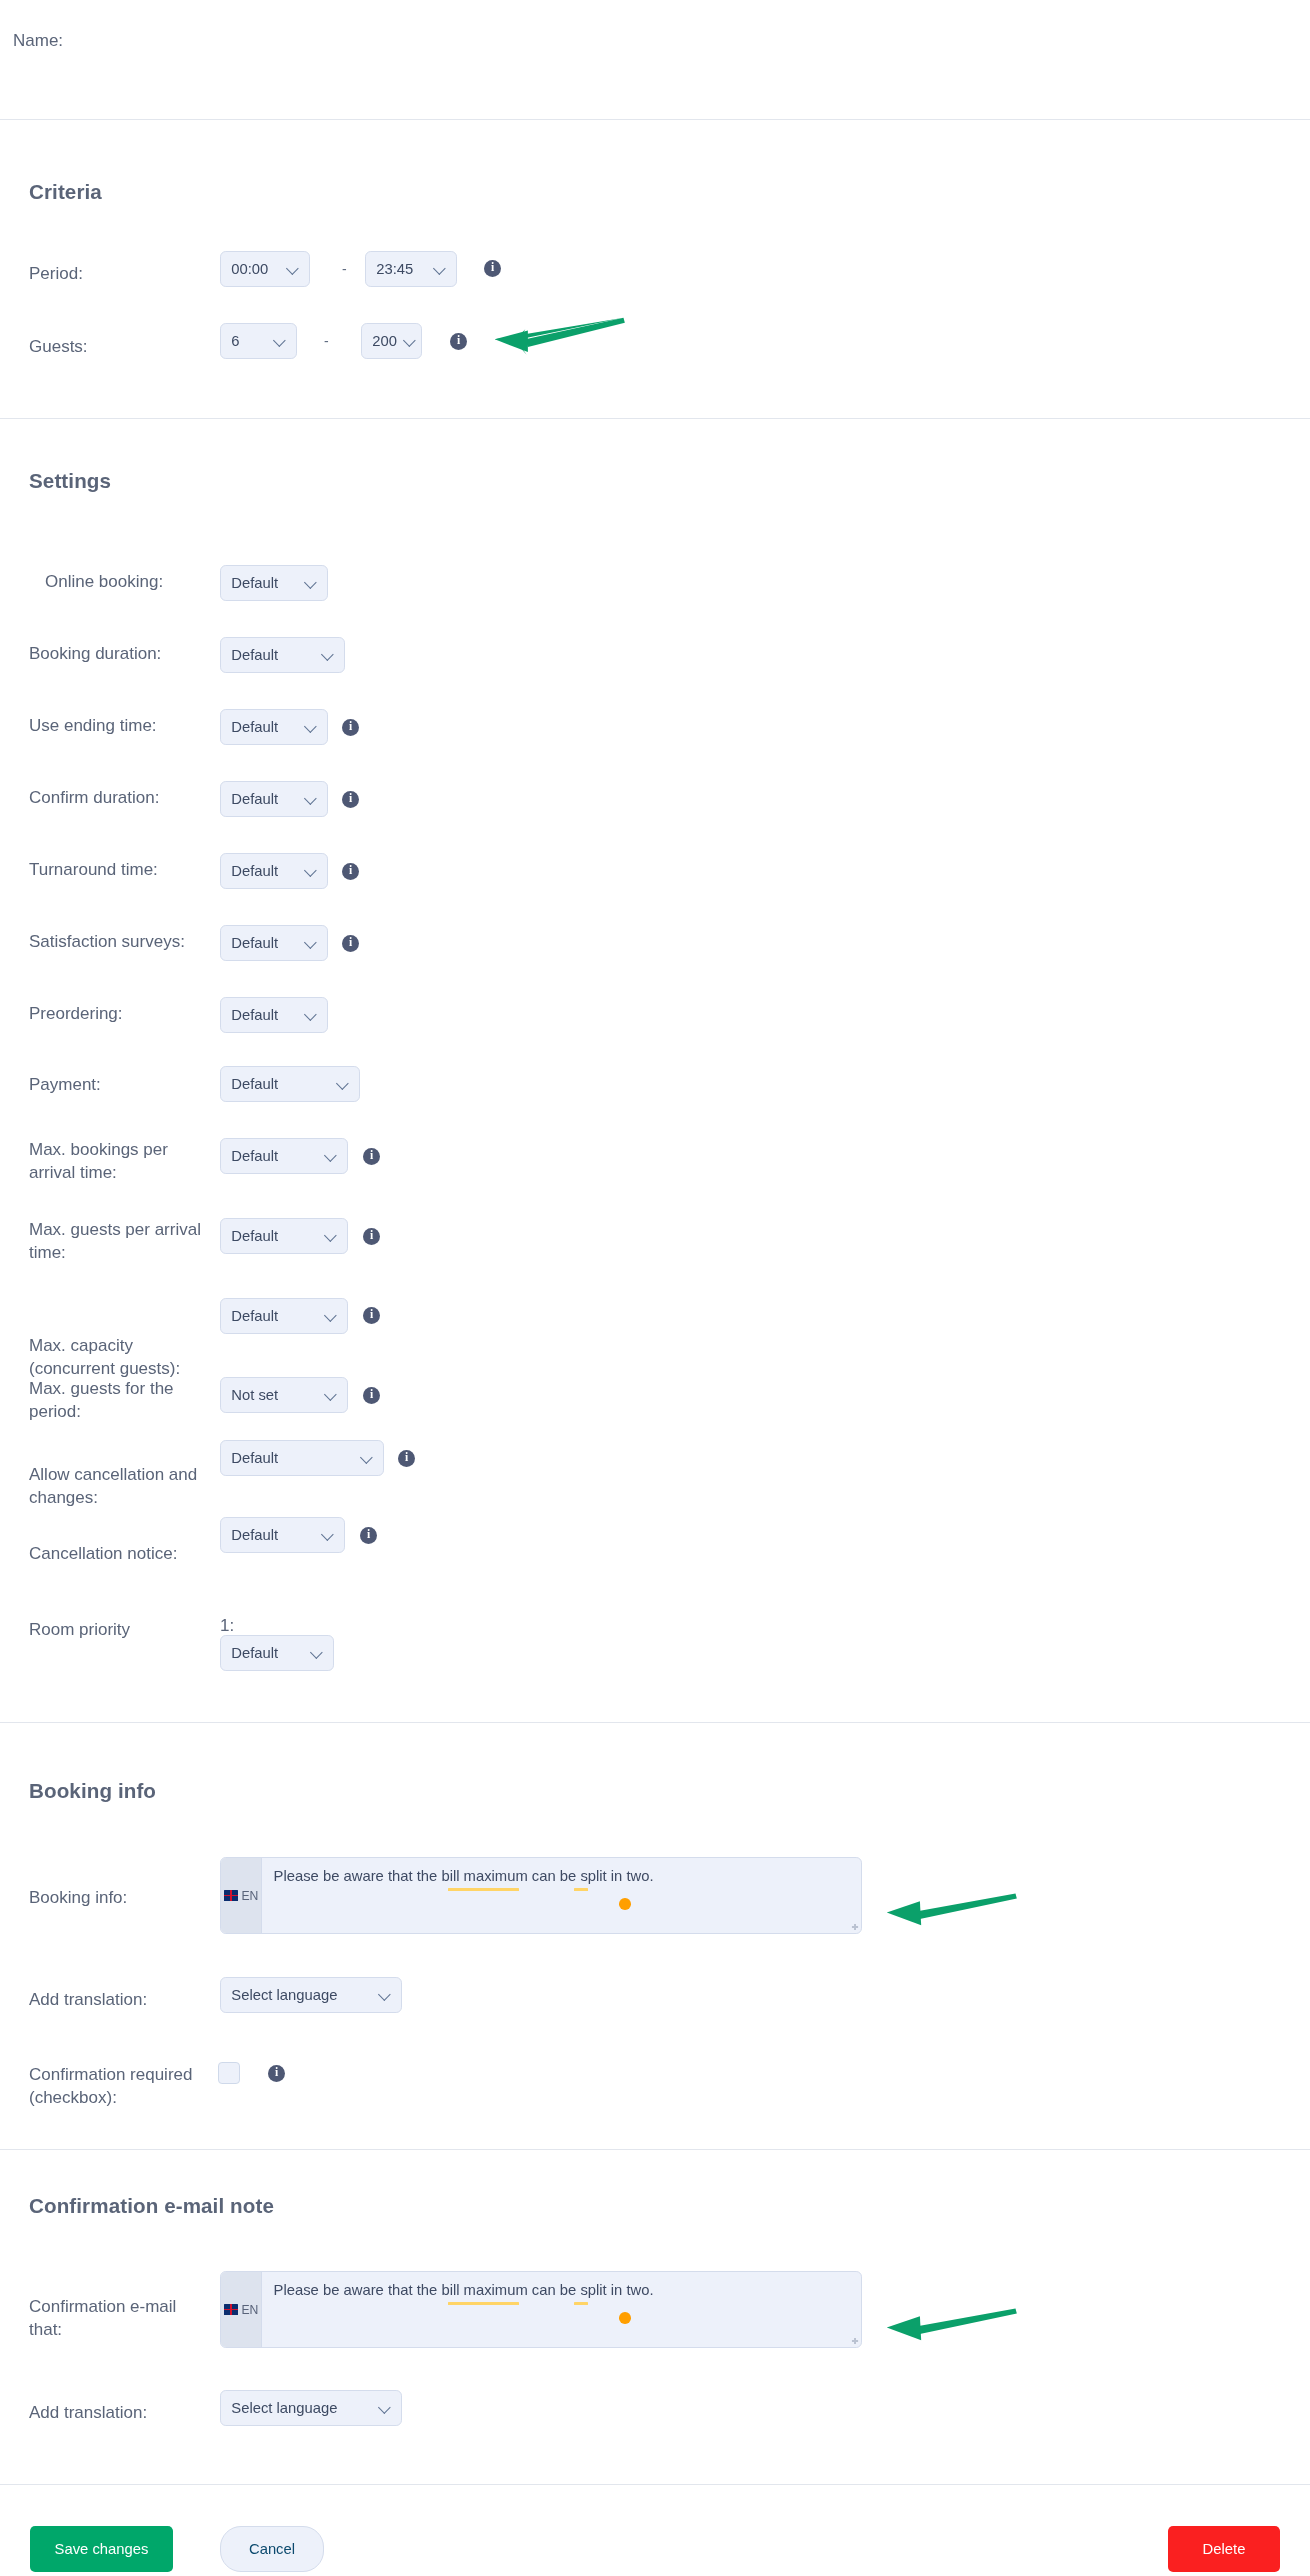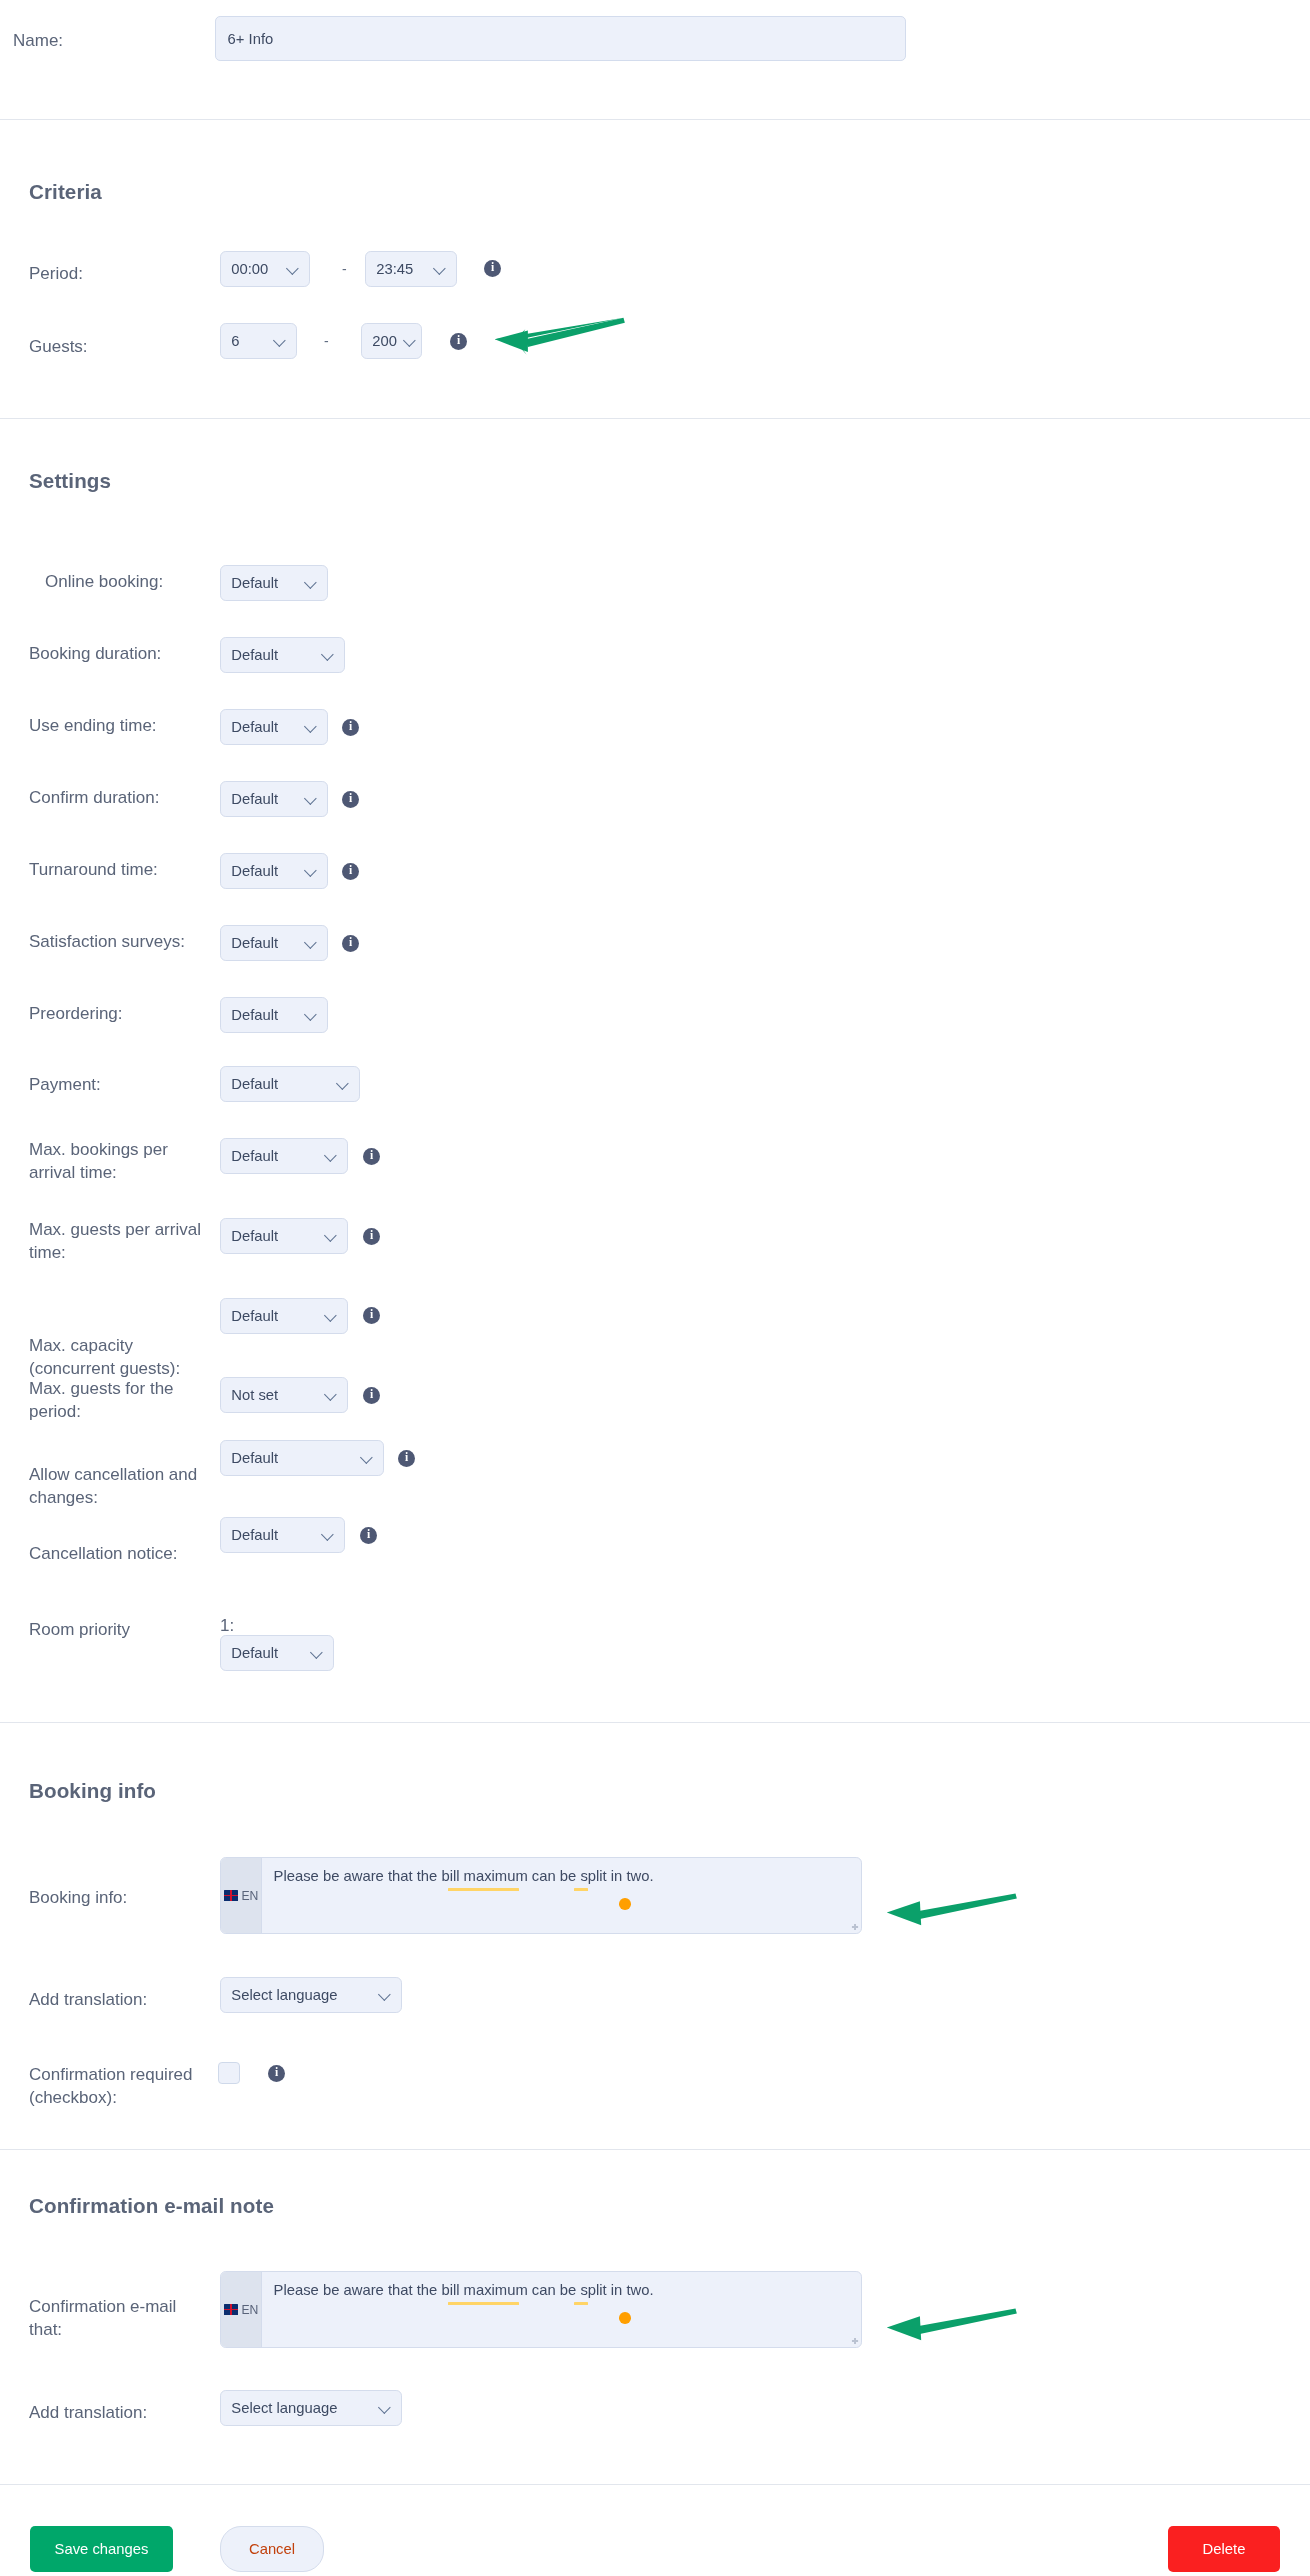--- a/index.html
+++ b/index.html
@@ -199,33 +199,32 @@
     border-radius: 5.1px;
     font-size: 14.8px;
     display: flex;
     align-items: center;
     justify-content: center;
     cursor: pointer;
     user-select: none;
     border: 0.6px solid transparent;
   }
   .btn-save { background: #00a76a; color: #fff; }
-  .btn-cancel { background: #edf1fa; color: #c2410c; border-color: #d4dcec; border-radius: 21px; }
+  .btn-cancel { background: #edf1fa; color: #0c4a6e; border-color: #d4dcec; border-radius: 21px; }
   .btn-delete { background: #fa2020; color: #fff; }
 
   
   .arrow { position: absolute; pointer-events: none; }
 </style>
 </head>
 <body>
 
 <div class="page">
 
   <div class="flabel" style="left:13px; top:29px;">Name:</div>
-  <div class="txtfield" style="left:215px; top:16px; width:691px; height:45px;">6+ Info</div>
 
   <div class="divider" style="top:119px;"></div>
 
   <div class="sec-title" style="left:29px; top:164px;margin-top:16px;">Criteria</div>
 
   <div class="flabel" style="left:29px; top:262px;">Period:</div>
   <div class="sel" style="left:220px; top:251px; width:90px;">
     <span>00:00</span>
     <span class="chev"></span>
   </div>

